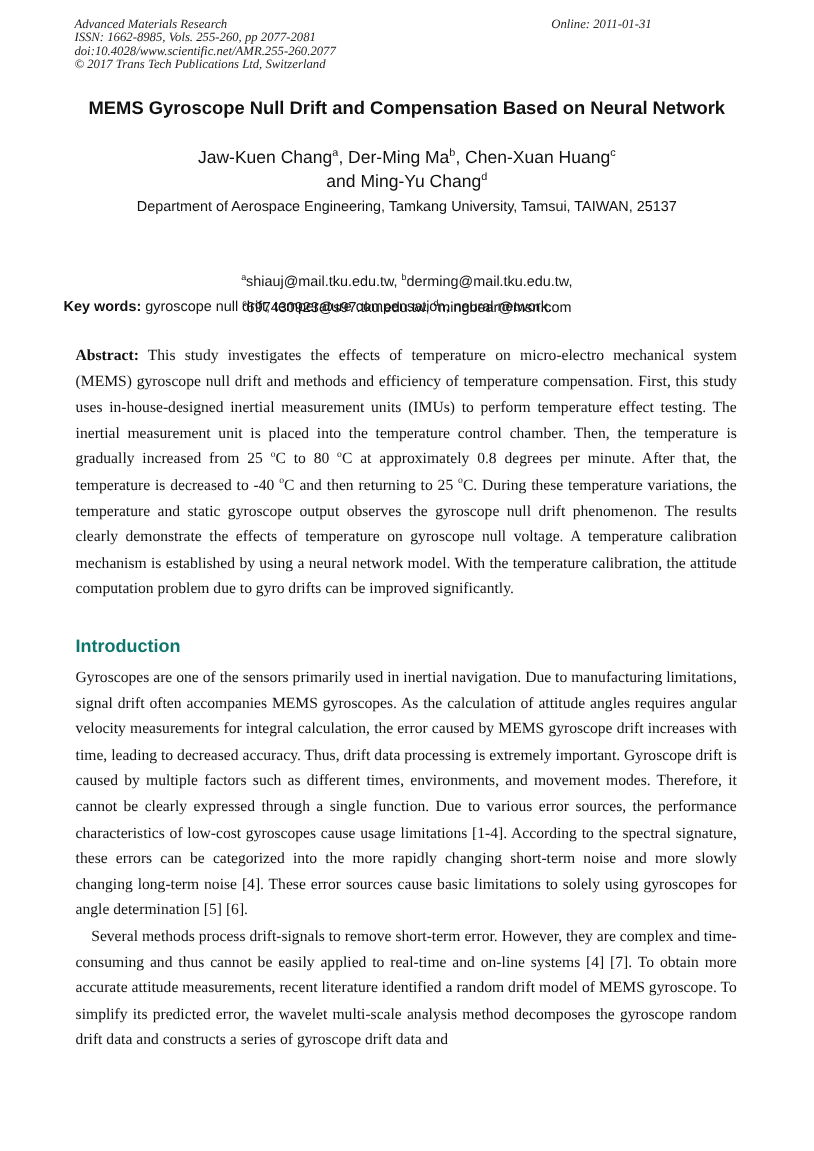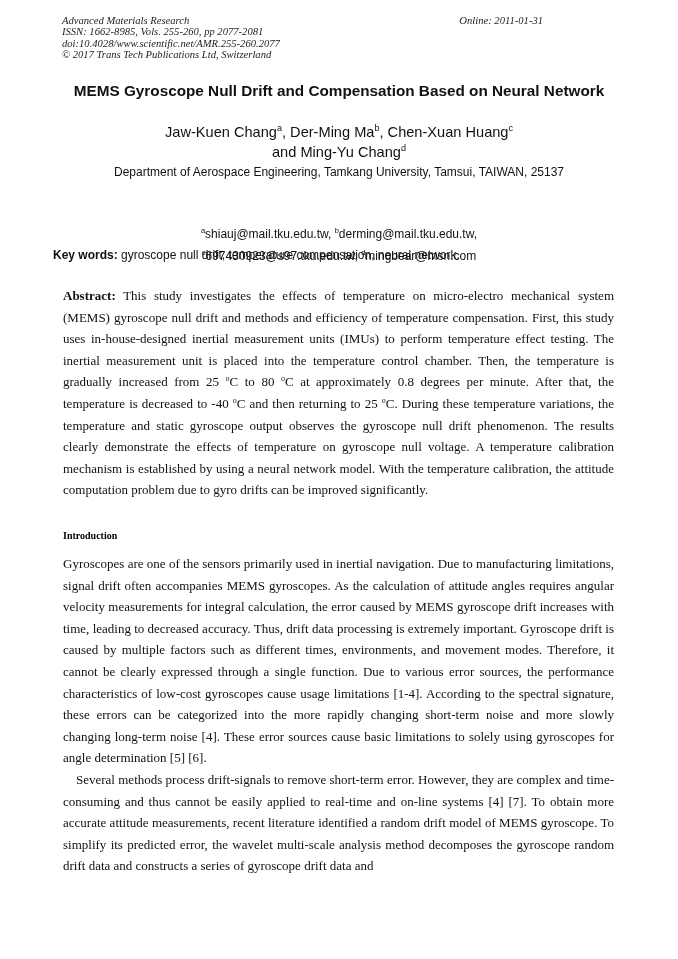--- a/index.html
+++ b/index.html
@@ -11,21 +11,21 @@
   .title { position: absolute; left: 0; width: 678px; top: 82px; text-align: center; font-family: "Liberation Sans", sans-serif; font-weight: bold; font-size: 15.3px; color: #111; white-space: nowrap; }
   .authors { position: absolute; left: 0; width: 678px; top: 122px; text-align: center; font-family: "Liberation Sans", sans-serif; font-size: 14.6px; line-height: 20px; color: #111; }
   .authors sup, .emails sup { font-size: 0.62em; vertical-align: super; line-height: 0; }
   .affil { position: absolute; left: 0; width: 678px; top: 165px; text-align: center; font-family: "Liberation Sans", sans-serif; font-size: 12px; line-height: 15px; color: #111; white-space: nowrap; }
   .emails { position: absolute; left: 0; width: 678px; top: 183px; text-align: center; font-family: "Liberation Sans", sans-serif; font-size: 12px; line-height: 21.5px; color: #111; margin-top: 41px; }
   .keywords { position: absolute; left: 53px; top: 248px; font-family: "Liberation Sans", sans-serif; font-size: 12px; color: #111; white-space: nowrap; }
   .keywords b { font-weight: bold; }
   .body-text { position: absolute; left: 63px; width: 551px; font-family: "Liberation Serif", serif; font-size: 13px; line-height: 21.6px; color: #111; text-align: justify; }
   .abstract { top: 285px; }
   .abstract b { font-weight: bold; }
-  .intro-heading { position: absolute; left: 63px; top: 530px; font-family: Liberation Serif, serif; font-weight: bold; font-size: 10px; color: #000000; }
+  .intro-heading { position: absolute; left: 63px; top: 530px; font-family: Liberation Sans, sans-serif; font-weight: bold; font-size: 15px; color: #0f766e; }
   .intro-p1 { top: 553px; }
   .intro-p2 { top: 769px; text-indent: 13px; }
   sup.deg { font-size: 0.62em; vertical-align: super; line-height: 0; }
 </style>
 </head>
 <body>
 
 <div class="page">
 
   <div class="hdr">

